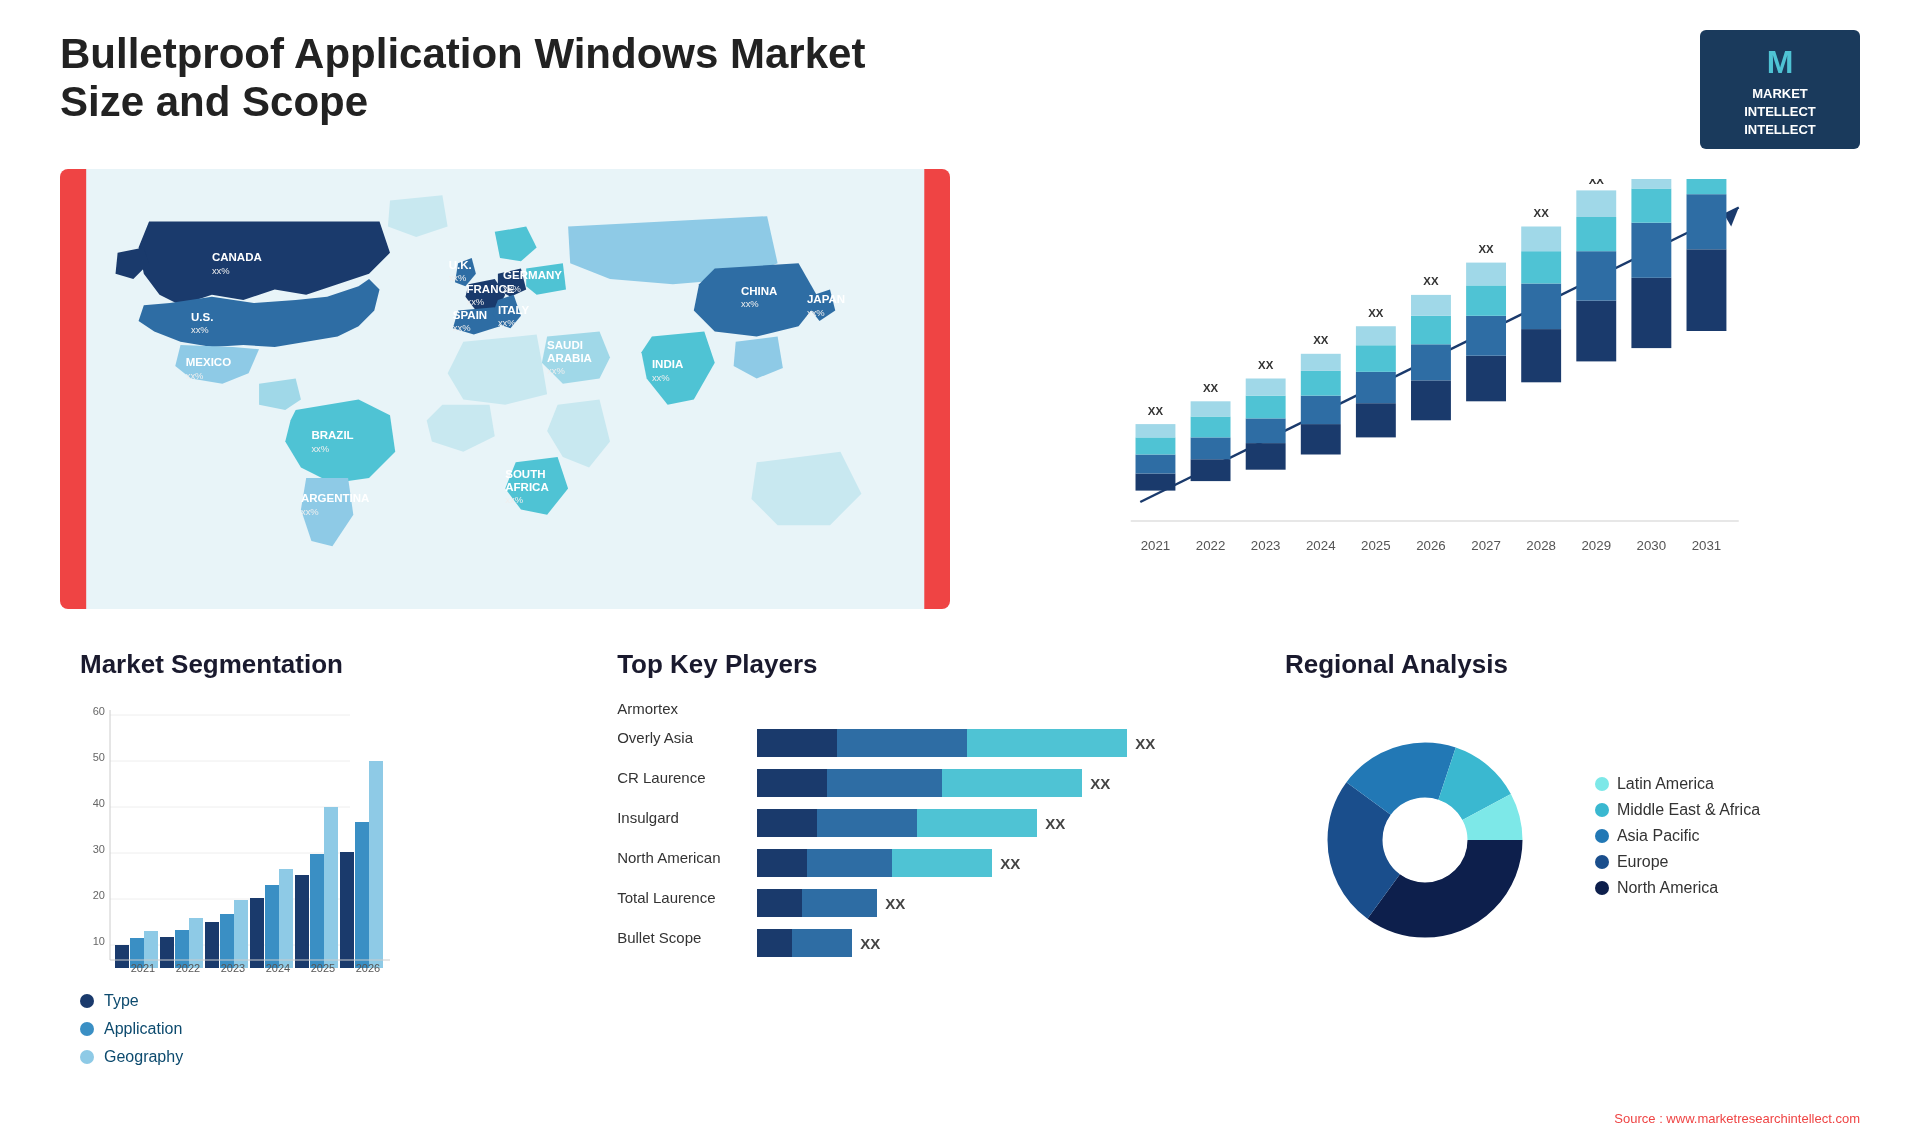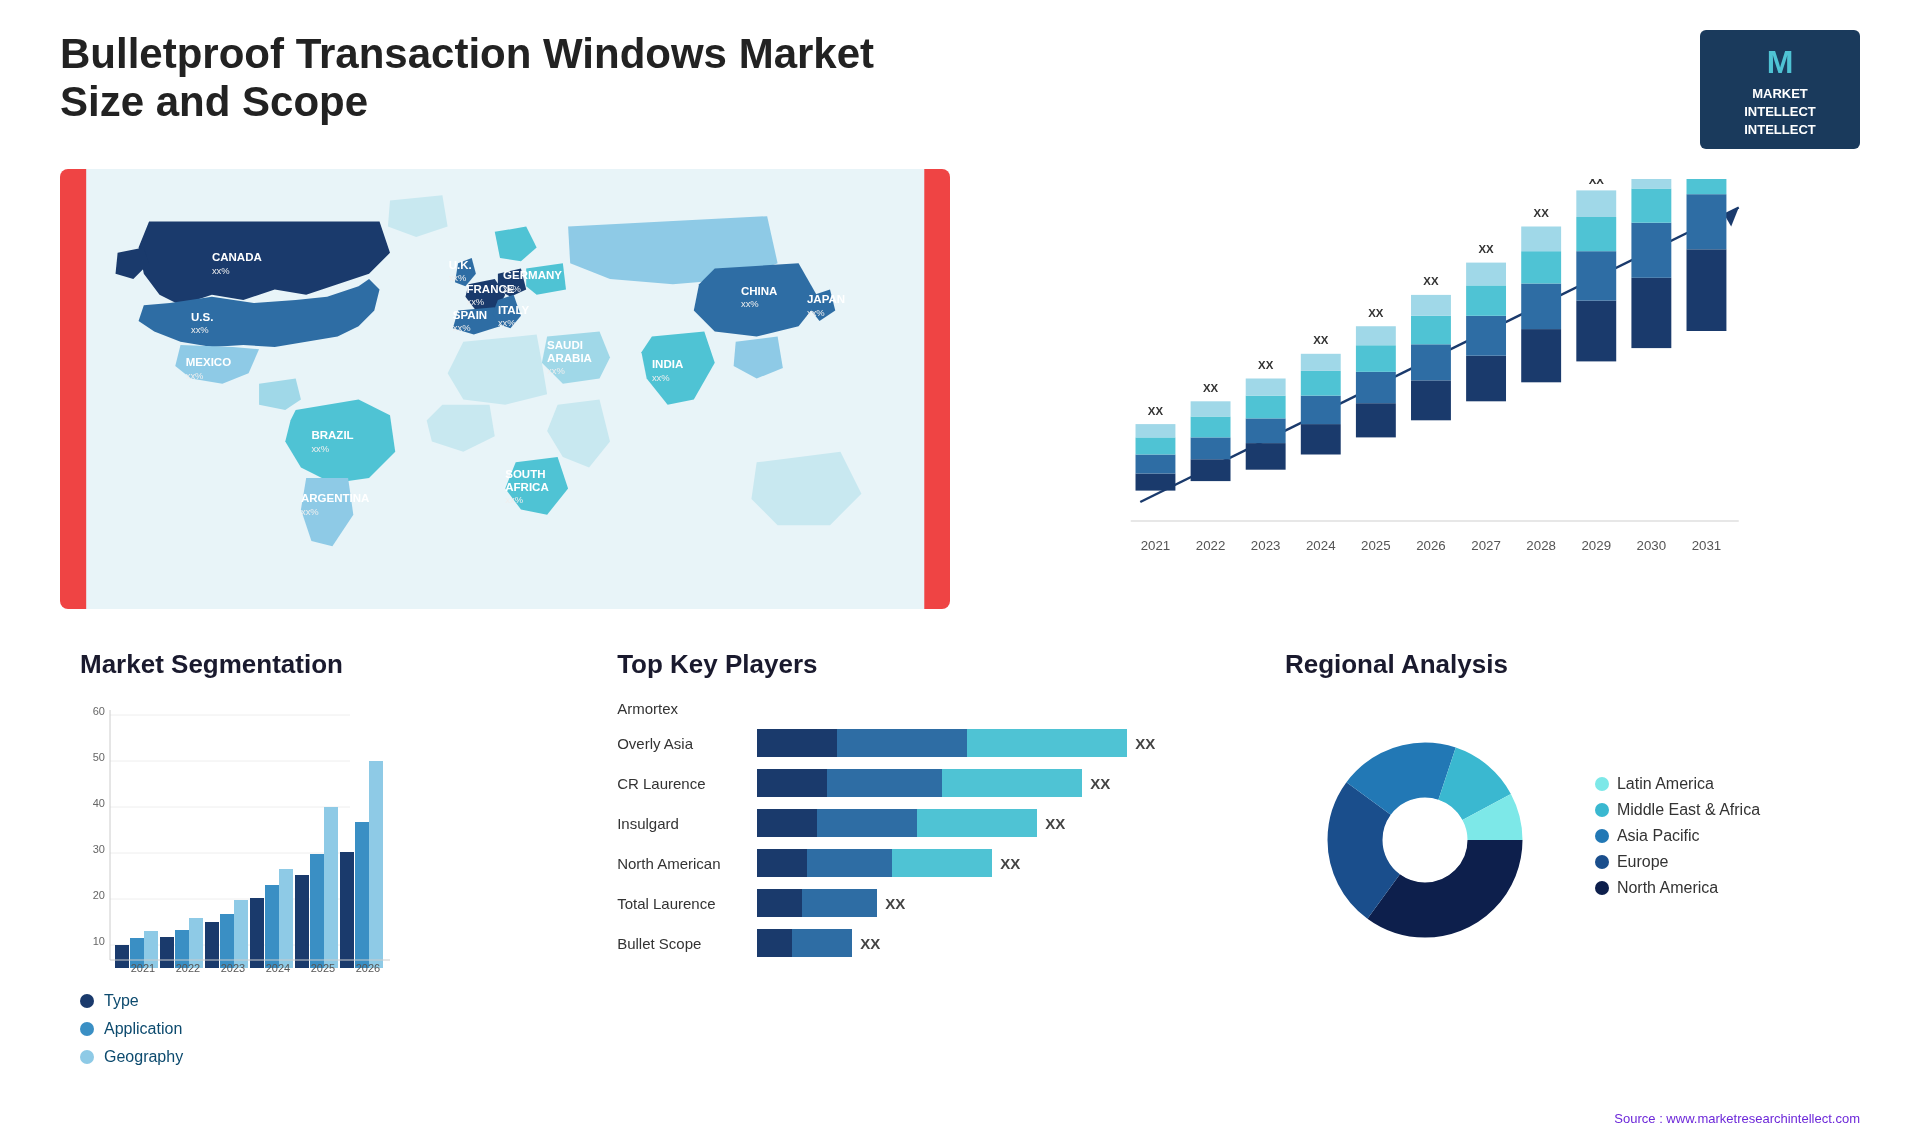--- a/index.html
+++ b/index.html
@@ -95,21 +95,20 @@
       margin-bottom: 20px;
     }
     
     .bar-chart-svg {
       width: 100%;
       height: 380px;
     }
     
     .player-row {
       display: flex;
-      align-items: center;
       margin-bottom: 12px;
     }
     .player-name {
       width: 140px;
       font-size: 15px;
       color: #333;
       flex-shrink: 0;
     }
     .player-bar-wrap {
       flex: 1;
@@ -166,21 +165,21 @@
     .seg-legend-dot {
       width: 14px;
       height: 14px;
       border-radius: 50%;
     }
     .source-text {
       position: absolute;
       bottom: 20px;
       right: 60px;
       font-size: 13px;
-      color: #6d28d9;
+      color: #ef4444;
     }
     
     .map-svg {
       width: 100%;
       height: 100%;
     }
     .map-label {
       font-size: 11px;
       font-weight: 700;
       fill: #fff;
@@ -189,21 +188,21 @@
       font-size: 9px;
       fill: #eee;
     }
   </style>
 </head>
 <body>
 
 <div class="page">
 
   <div class="header">
-    <h1 class="title">Bulletproof Transaction Windows Market Size and Scope</h1>
+    <h1 class="title">Bulletproof Application Windows Market Size and Scope</h1>
     <div class="logo-area">
       <div class="logo-box">
         <span class="logo-m">M</span>
         <span>MARKET</span><br>
         <span>INTELLECT</span><br>
         <span>INTELLECT</span>
       </div>
     </div>
   </div>
 

